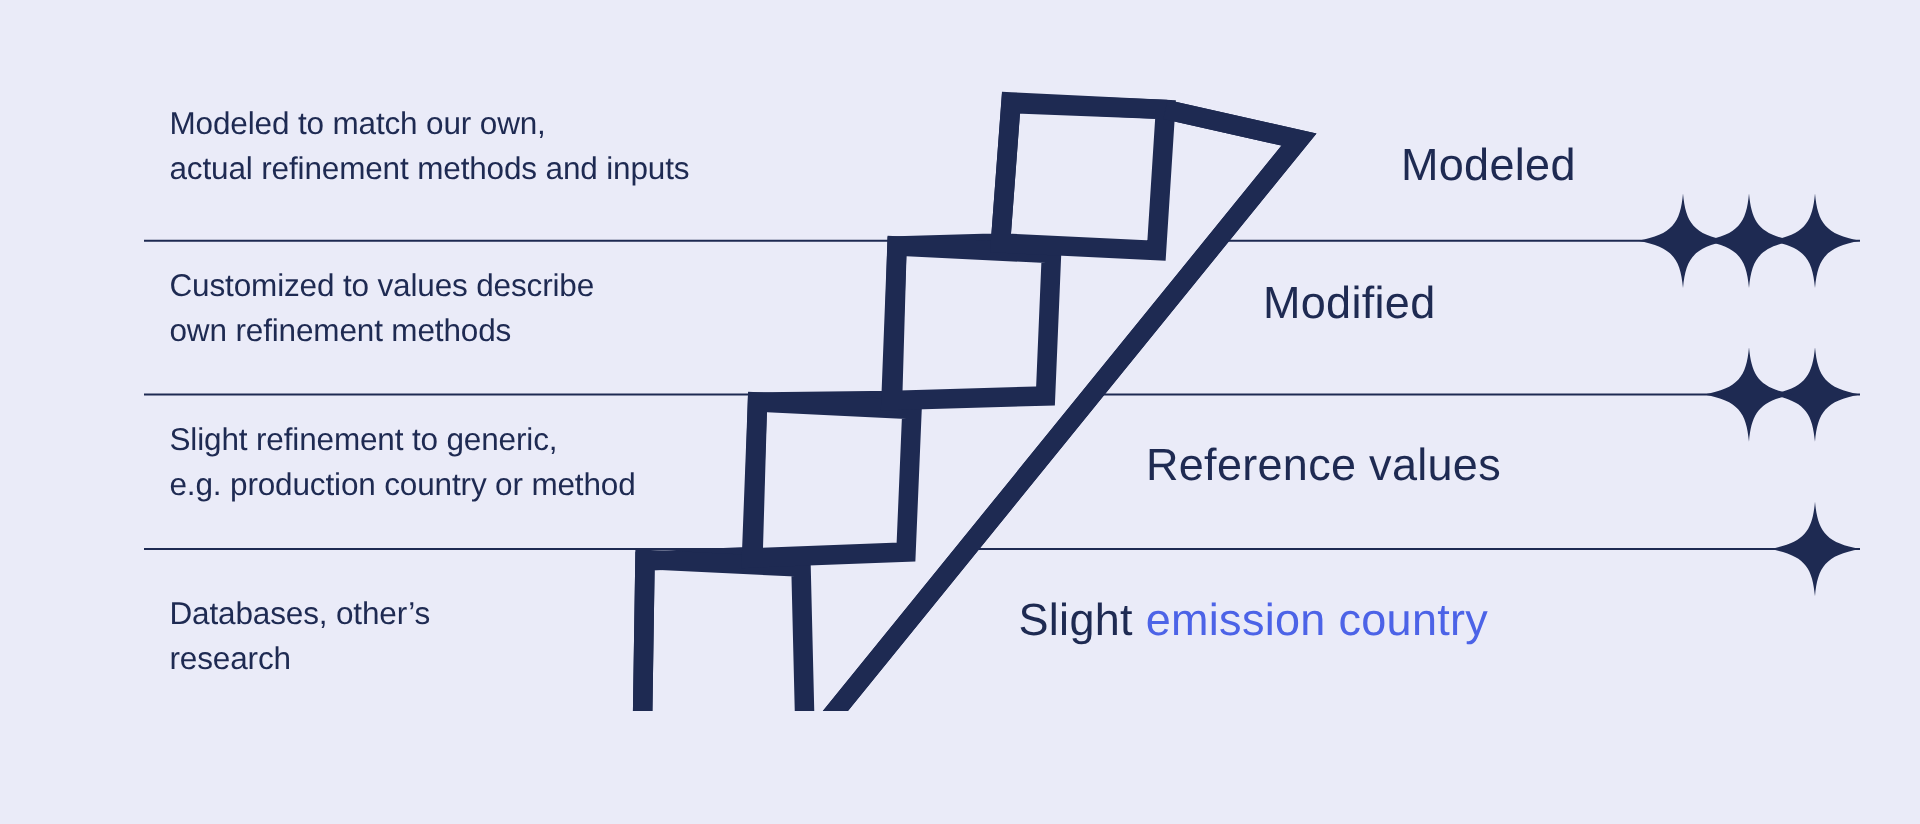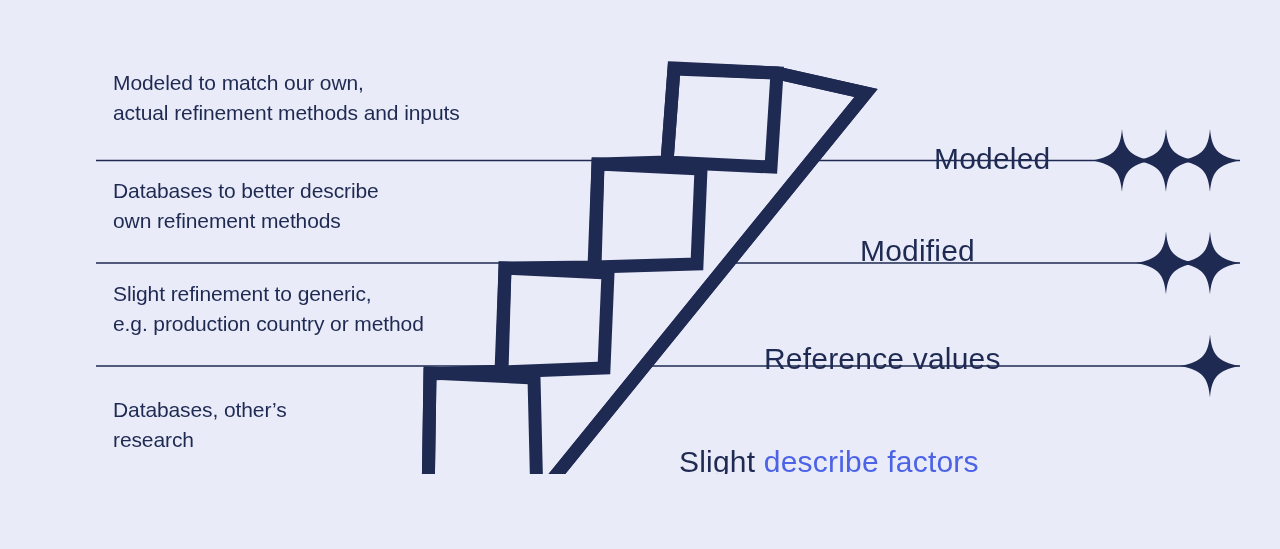--- a/index.html
+++ b/index.html
@@ -46,21 +46,20 @@
     color: var(--ink);
     white-space: pre;
   }
   .level-label {
     position: absolute;
     font-size: 30px;
     line-height: 36px;
     letter-spacing: 0.2px;
     color: var(--ink);
     white-space: pre;
-    margin-top: 48px;
   }
   .level-label .highlight { color: var(--accent); }
 </style>
 </head>
 <body>
 
 <div class="canvas">
 
   <svg class="diagram-svg" viewBox="0 0 1280 549" aria-hidden="true">
 
@@ -84,27 +83,27 @@
       <path class="step-square" d="M430,373 L534,378 L537,501 L428,503 Z"></path>
       <path class="step-square" d="M505,268 L608,273 L604,368 L501,372 Z"></path>
       <path class="step-square" d="M598,164 L701,169 L697,264 L594,267 Z"></path>
       <path class="step-square" d="M674,68 L777,73 L771,167 L667,162 Z"></path>
       <path class="ramp" d="M777,73 L866,93 L535,501"></path>
     </g>
   </svg>
 
   <div class="desc" style="top:68px"><span>Modeled to match our own,</span><br><span>actual refinement methods and inputs</span></div>
 
-  <div class="desc" style="top:176px"><span>Databases to better describe</span><br><span>own refinement methods</span></div>
+  <div class="desc" style="top:176px"><span>Customized to values describe</span><br><span>own refinement methods</span></div>
 
   <div class="desc" style="top:395px"><span>Databases, other’s</span><br><span>research</span></div>
 
   <div class="desc" style="top:279px"><span>Slight refinement to generic,</span><br><span>e.g. production country or method</span></div>
 
   <div class="level-label" style="left:934px; top:93px">Modeled</div>
 
-  <div class="level-label" style="left:860px; top:185px">Modified</div>
+  <div class="level-label" style="left:842px; top:185px">Modified</div>
 
   <div class="level-label" style="left:764px; top:293px">Reference values</div>
 
-  <div class="level-label" style="left:679px; top:396px"><span>Slight </span><span class="highlight">describe factors</span></div>
+  <div class="level-label" style="left:679px; top:396px"><span>Slight </span><span class="highlight">emission country</span></div>
 
 </div>
 
 </body></html>

